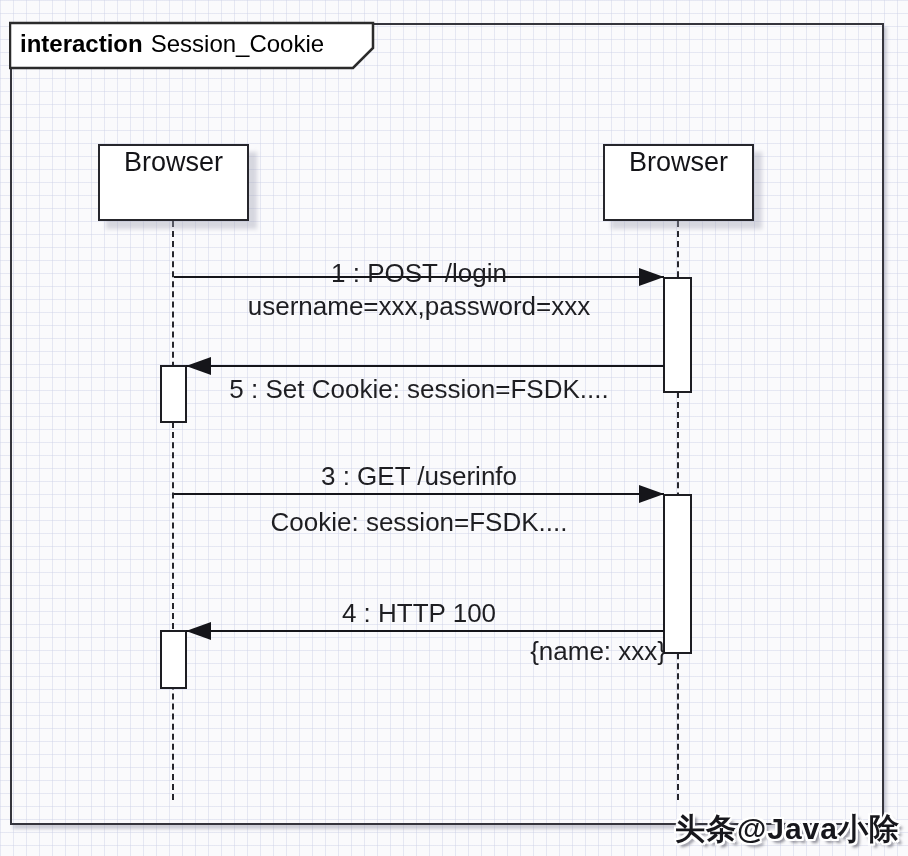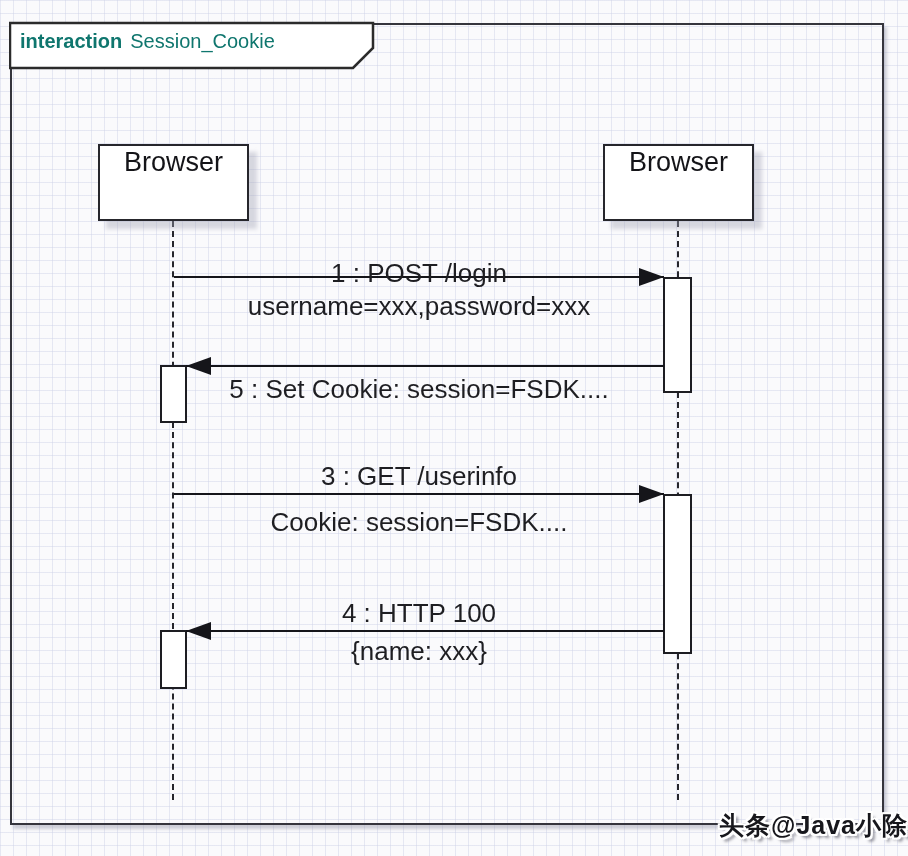--- a/index.html
+++ b/index.html
@@ -16,21 +16,21 @@
 
   .frame {
     left: 10px; top: 23px; width: 874px; height: 802px;
     box-sizing: border-box;
     border: 2px solid #35353d;
     box-shadow: 3px 4px 3px rgba(150,152,170,0.45);
   }
 
   .tab-svg { left: 9px; top: 21px; }
   .tab-label {
-    left: 20px; top: 30px; font-size: 20px; color: #0f766e; white-space: nowrap;
+    left: 20px; top: 30px; font-size: 24px; color: #000000; white-space: nowrap;
   }
   .tab-label .kw { font-weight: bold; }
   .tab-label .nm { font-weight: normal; margin-left: 8px; }
 
   .lifeline-box {
     box-sizing: border-box;
     width: 151px; height: 77px;
     background: #ffffff;
     border: 2.5px solid #26262c;
     box-shadow: 8px 8px 4px rgba(160,162,180,0.4);
@@ -80,25 +80,25 @@
   .msg-text {
     left: 172px; width: 494px; text-align: center;
     font-size: 26px; color: #1e1e22; white-space: nowrap; z-index: 5;
   }
   .m1-label  { top: 258px; }
   .m1-detail { top: 291px; }
   .m2-label  { top: 374px; }
   .m3-label  { top: 461px; }
   .m3-detail { top: 507px; }
   .m4-label  { top: 598px; }
-  .m4-detail { top: 636px; }
+  .m4-detail { top: 636px; text-align: right; }
 
   .watermark {
-    right: 0; top: 809px;
-    font-size: 25px; font-weight: bold; color: #17171c;
+    right: 8px; top: 809px;
+    font-size: 30px; font-weight: bold; color: #17171c;
     white-space: nowrap; z-index: 6; letter-spacing: 1px;
     text-shadow:
       -2px -2px 0 #ffffff, 2px -2px 0 #ffffff,
       -2px  2px 0 #ffffff, 2px  2px 0 #ffffff,
        0   -2px 0 #ffffff, 0    2px 0 #ffffff,
       -2px  0   0 #ffffff, 2px  0   0 #ffffff,
        4px  4px 3px rgba(110,110,122,0.8);
   }
 </style>
 </head>

